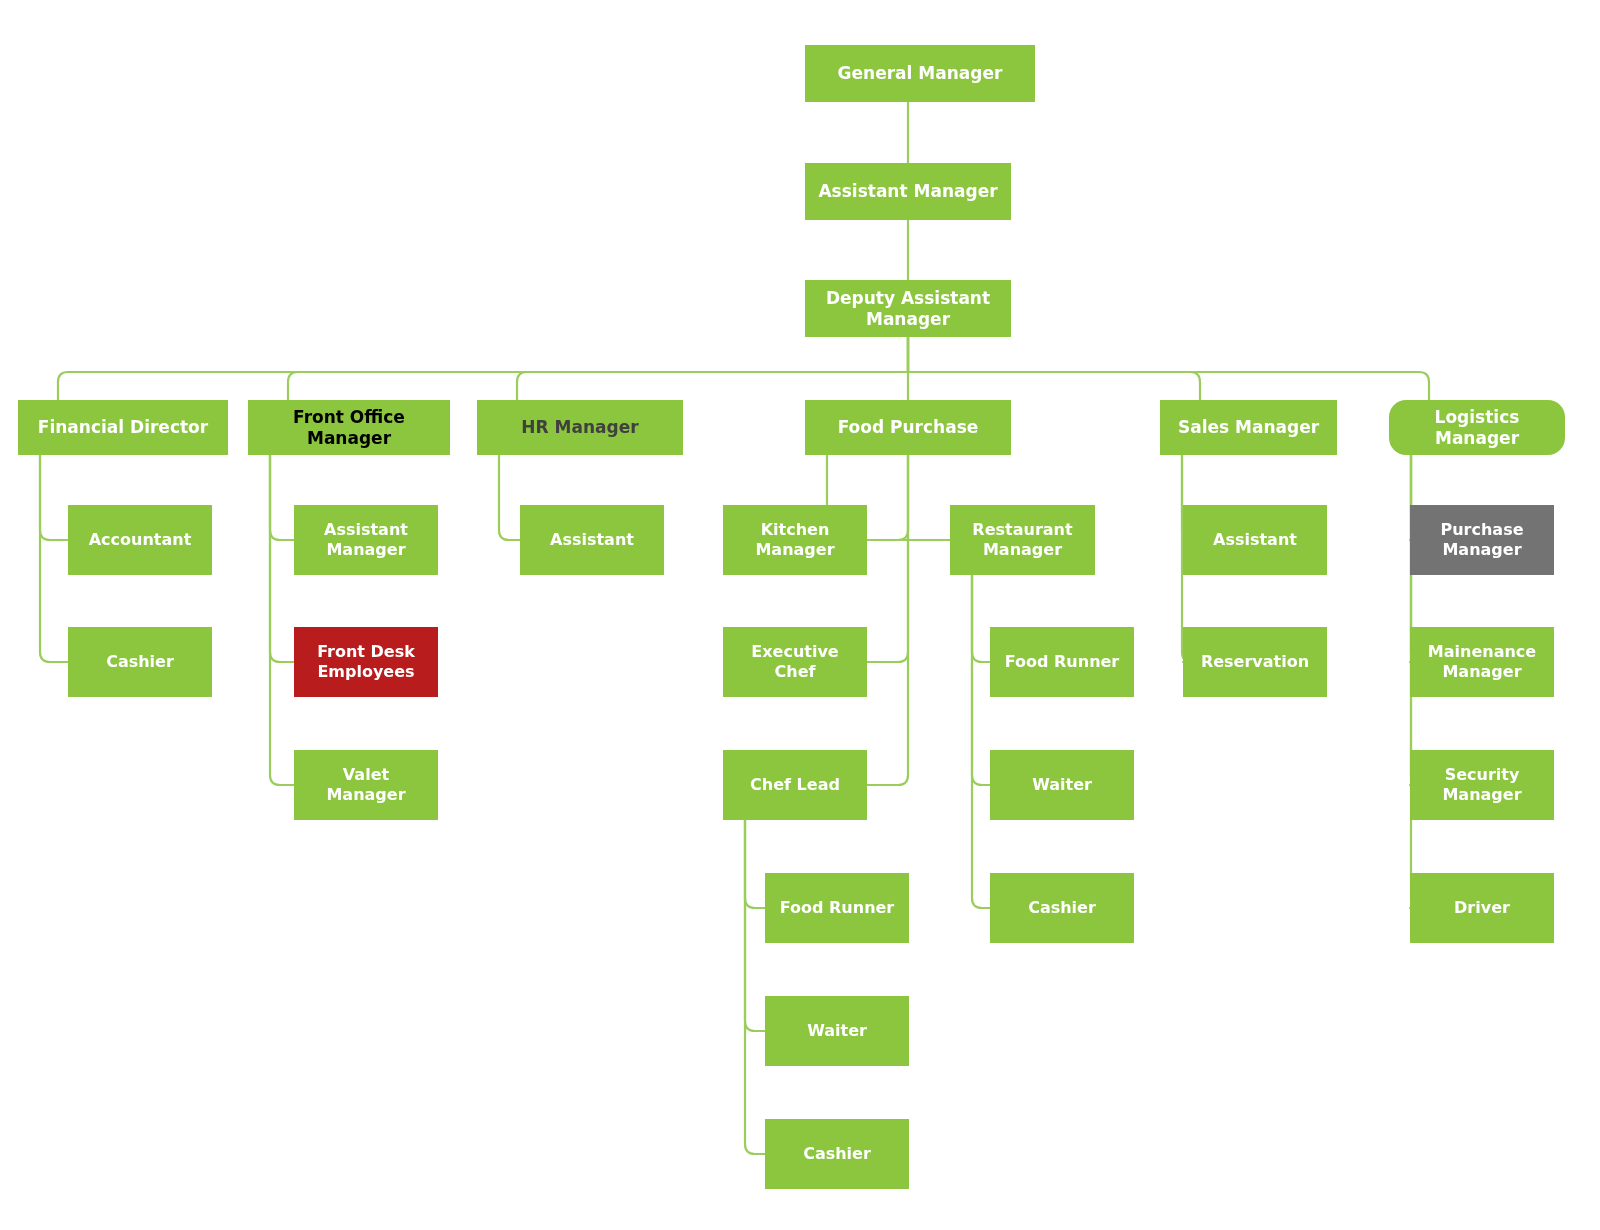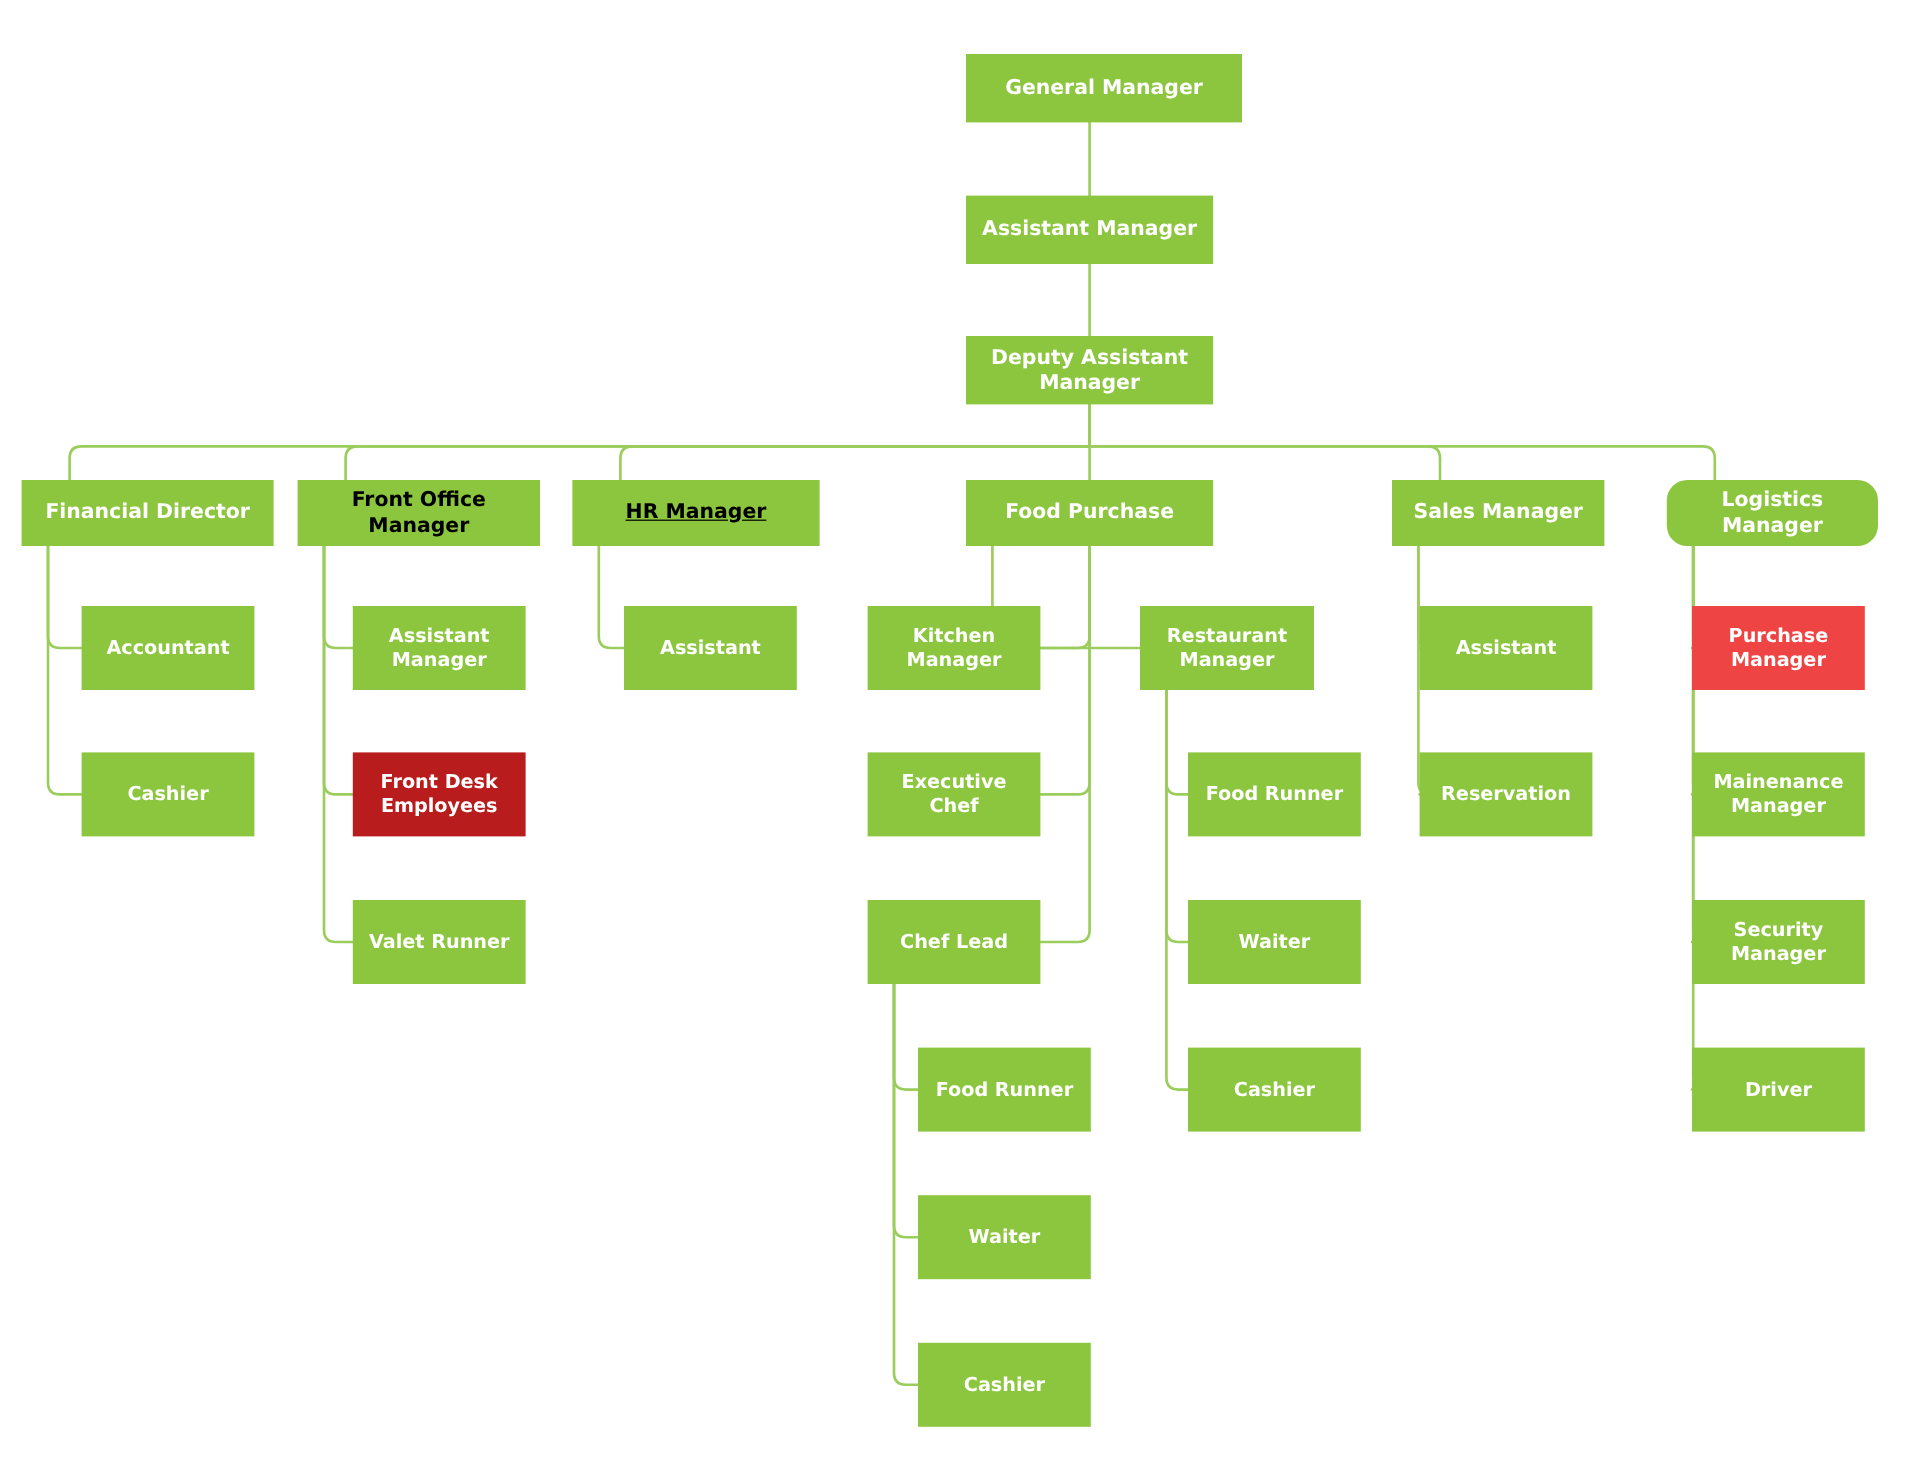--- a/index.html
+++ b/index.html
@@ -179,21 +179,21 @@
       <div class="node lvl-1" style="left: 805px; top: 280px; width: 206px; height: 57px; background: rgb(140, 198, 62); color: rgb(255, 255, 255);">
         <span class="label">Deputy Assistant
 Manager</span>
       </div>
       <div class="node lvl-2" style="left: 18px; top: 400px; width: 210px; height: 55px; background: rgb(140, 198, 62); color: rgb(255, 255, 255);">
         <span class="label">Financial Director</span>
       </div>
       <div class="node lvl-2" style="left: 248px; top: 400px; width: 202px; height: 55px; background: rgb(140, 198, 62); color: #000000;">
         <span class="label">Front Office Manager</span>
       </div>
-      <div class="node lvl-2" style="left: 477px; top: 400px; width: 206px; height: 55px; background: rgb(140, 198, 62); color: #000000; text-decoration: underline;">
+      <div class="node lvl-2" style="left: 477px; top: 400px; width: 206px; height: 55px; background: rgb(140, 198, 62); color: #404040;">
         <span class="label">HR Manager</span>
       </div>
       <div class="node lvl-2" style="left: 805px; top: 400px; width: 206px; height: 55px; background: rgb(140, 198, 62); color: rgb(255, 255, 255);">
         <span class="label">Food Purchase</span>
       </div>
       <div class="node lvl-2" style="left: 1160px; top: 400px; width: 177px; height: 55px; background: rgb(140, 198, 62); color: rgb(255, 255, 255);">
         <span class="label">Sales Manager</span>
       </div>
       <div class="node lvl-2" style="left: 1389px; top: 400px; width: 176px; height: 55px; background: rgb(140, 198, 62); color: rgb(255, 255, 255); border-radius: 17px;">
         <span class="label">Logistics Manager</span>
@@ -206,21 +206,21 @@
       </div>
       <div class="node lvl-3" style="left: 294px; top: 505px; width: 144px; height: 70px; background: rgb(140, 198, 62); color: rgb(255, 255, 255);">
         <span class="label">Assistant
 Manager</span>
       </div>
       <div class="node lvl-3" style="left: 294px; top: 627px; width: 144px; height: 70px; background: #b91c1c; color: rgb(255, 255, 255);">
         <span class="label">Front Desk
 Employees</span>
       </div>
       <div class="node lvl-3" style="left: 294px; top: 750px; width: 144px; height: 70px; background: rgb(140, 198, 62); color: rgb(255, 255, 255);">
-        <span class="label">Valet Runner</span>
+        <span class="label">Valet Manager</span>
       </div>
       <div class="node lvl-3" style="left: 520px; top: 505px; width: 144px; height: 70px; background: rgb(140, 198, 62); color: rgb(255, 255, 255);">
         <span class="label">Assistant</span>
       </div>
       <div class="node lvl-3" style="left: 723px; top: 505px; width: 144px; height: 70px; background: rgb(140, 198, 62); color: rgb(255, 255, 255);">
         <span class="label">Kitchen
 Manager</span>
       </div>
       <div class="node lvl-3" style="left: 723px; top: 627px; width: 144px; height: 70px; background: rgb(140, 198, 62); color: rgb(255, 255, 255);">
         <span class="label">Executive Chef</span>
@@ -249,21 +249,21 @@
       </div>
       <div class="node lvl-4" style="left: 765px; top: 1119px; width: 144px; height: 70px; background: rgb(140, 198, 62); color: rgb(255, 255, 255);">
         <span class="label">Cashier</span>
       </div>
       <div class="node lvl-3" style="left: 1183px; top: 505px; width: 144px; height: 70px; background: rgb(140, 198, 62); color: rgb(255, 255, 255);">
         <span class="label">Assistant</span>
       </div>
       <div class="node lvl-3" style="left: 1183px; top: 627px; width: 144px; height: 70px; background: rgb(140, 198, 62); color: rgb(255, 255, 255);">
         <span class="label">Reservation</span>
       </div>
-      <div class="node lvl-3" style="left: 1410px; top: 505px; width: 144px; height: 70px; background: #ef4444; color: rgb(255, 255, 255);">
+      <div class="node lvl-3" style="left: 1410px; top: 505px; width: 144px; height: 70px; background: #737373; color: rgb(255, 255, 255);">
         <span class="label">Purchase
 Manager</span>
       </div>
       <div class="node lvl-3" style="left: 1410px; top: 627px; width: 144px; height: 70px; background: rgb(140, 198, 62); color: rgb(255, 255, 255);">
         <span class="label">Mainenance
 Manager</span>
       </div>
       <div class="node lvl-3" style="left: 1410px; top: 750px; width: 144px; height: 70px; background: rgb(140, 198, 62); color: rgb(255, 255, 255);">
         <span class="label">Security
 Manager</span>

